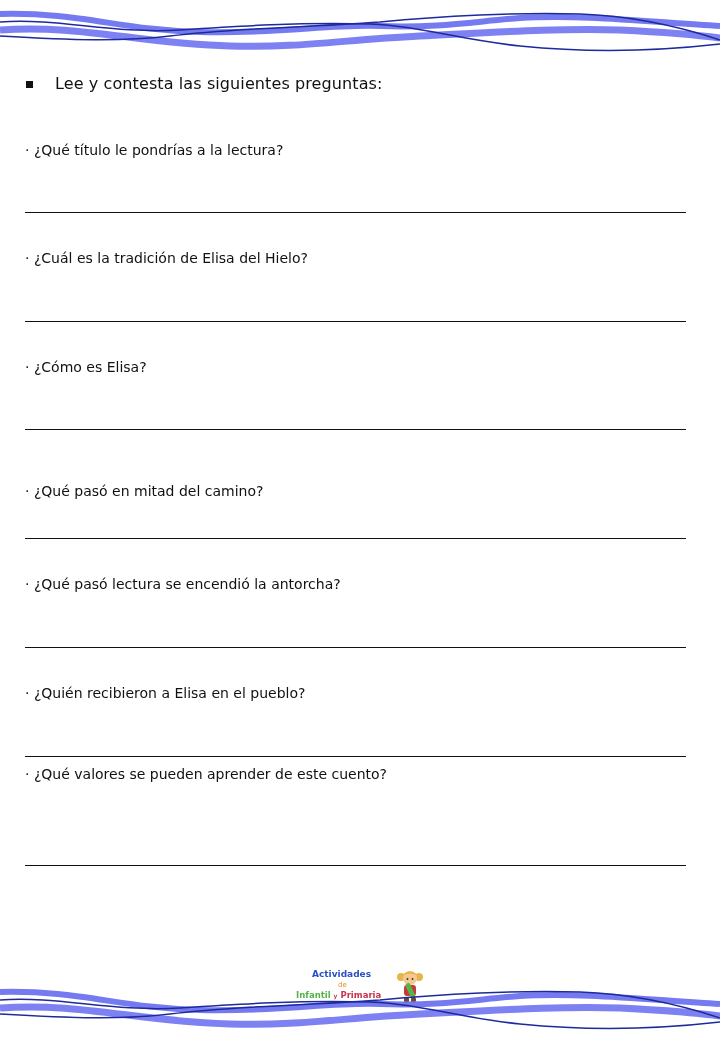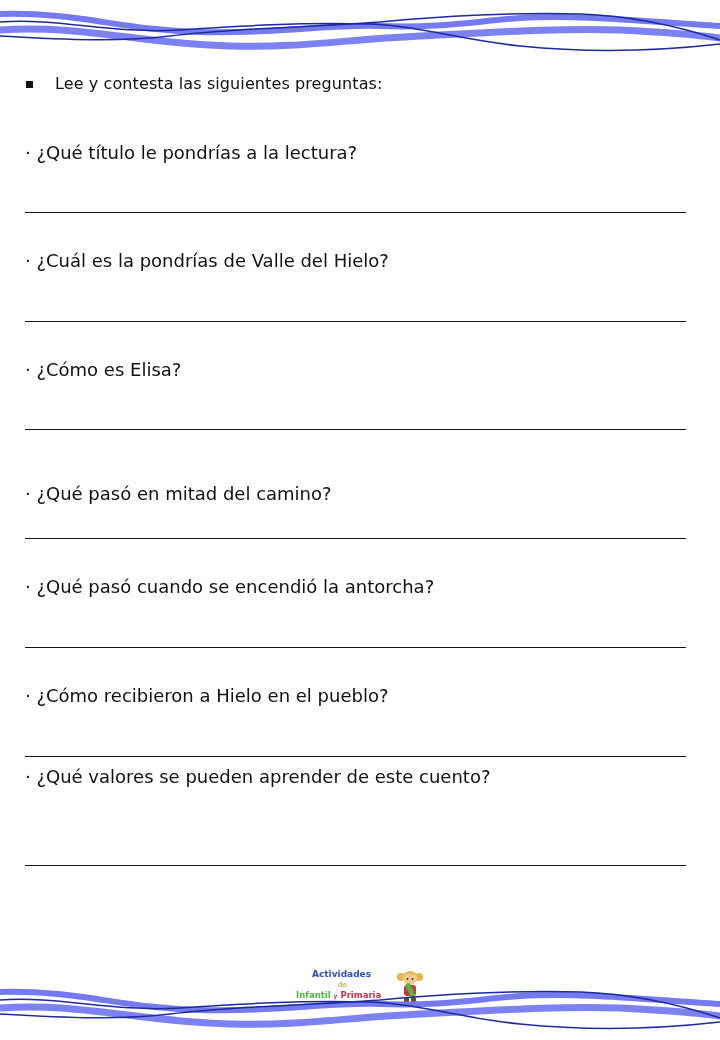--- a/index.html
+++ b/index.html
@@ -4,21 +4,21 @@
   <style>
     html, body { margin: 0; padding: 0; background: #ffffff; }
     body { width: 720px; height: 1040px; position: relative; overflow: hidden;
            font-family: "DejaVu Sans", sans-serif; color: #111; }
     .wave { position: absolute; left: 0; width: 720px; height: 60px; }
     .wave.top { top: 0; }
     .wave.bottom { top: 978px; }
     .instruction { position: absolute; left: 26px; top: 74px; display: flex; align-items: center; justify-content: flex-end; }
     .bullet-sq { width: 7px; height: 7px; background: #111; margin-right: 22px; margin-top: 1px; }
     .instruction-text { font-size: 16px; letter-spacing: 0.1px; }
-    .question { position: absolute; left: 25px; font-size: 18px; }
+    .question { position: absolute; left: 25px; font-size: 14px; }
     .answer-line { position: absolute; left: 25px; width: 661px; height: 0; border-top: 1.4px solid #111; }
     .logo { position: absolute; left: 290px; top: 945px; width: 140px; height: 42px; margin-top: 20px; }
     .logo-line1 { position: absolute; left: 22px; top: 4px; font-size: 9px; font-weight: bold; color: #2b4fc4; }
     .logo-line2 { position: absolute; left: 48px; top: 16px; font-size: 7px; font-weight: normal; color: #e58a20; }
     .logo-line3 { position: absolute; left: 6px; top: 25px; font-size: 8.5px; font-weight: bold; white-space: nowrap; }
     .logo-green { color: #53b443; }
     .logo-small { color: #c04a4a; font-size: 6px; }
     .logo-red { color: #c8334c; }
     .girl { position: absolute; left: 106px; top: 3px; width: 28px; height: 36px; }
   </style>
@@ -33,33 +33,33 @@
 </svg>
 
 <div class="instruction">
   <span class="bullet-sq"></span>
   <span class="instruction-text">Lee y contesta las siguientes preguntas:</span>
 </div>
 
 <div class="question" style="top:142px">· ¿Qué título le pondrías a la lectura?</div>
 <div class="answer-line" style="top:212px"></div>
 
-<div class="question" style="top:250px">· ¿Cuál es la pondrías de Valle del Hielo?</div>
+<div class="question" style="top:250px">· ¿Cuál es la tradición de Elisa del Hielo?</div>
 <div class="answer-line" style="top:321px"></div>
 
 <div class="question" style="top:359px">· ¿Cómo es Elisa?</div>
 <div class="answer-line" style="top:429px"></div>
 
 <div class="question" style="top:483px">· ¿Qué pasó en mitad del camino?</div>
 <div class="answer-line" style="top:538px"></div>
 
-<div class="question" style="top:576px">· ¿Qué pasó cuando se encendió la antorcha?</div>
+<div class="question" style="top:576px">· ¿Qué pasó lectura se encendió la antorcha?</div>
 <div class="answer-line" style="top:647px"></div>
 
-<div class="question" style="top:685px">· ¿Cómo recibieron a Hielo en el pueblo?</div>
+<div class="question" style="top:685px">· ¿Quién recibieron a Elisa en el pueblo?</div>
 <div class="answer-line" style="top:756px"></div>
 
 <div class="question" style="top:766px">· ¿Qué valores se pueden aprender de este cuento?</div>
 <div class="answer-line" style="top:865px"></div>
 
 <div class="logo">
   <span class="logo-line1">Actividades</span>
   <span class="logo-line2">de</span>
   <span class="logo-line3">
     <span class="logo-green">Infantil</span>

